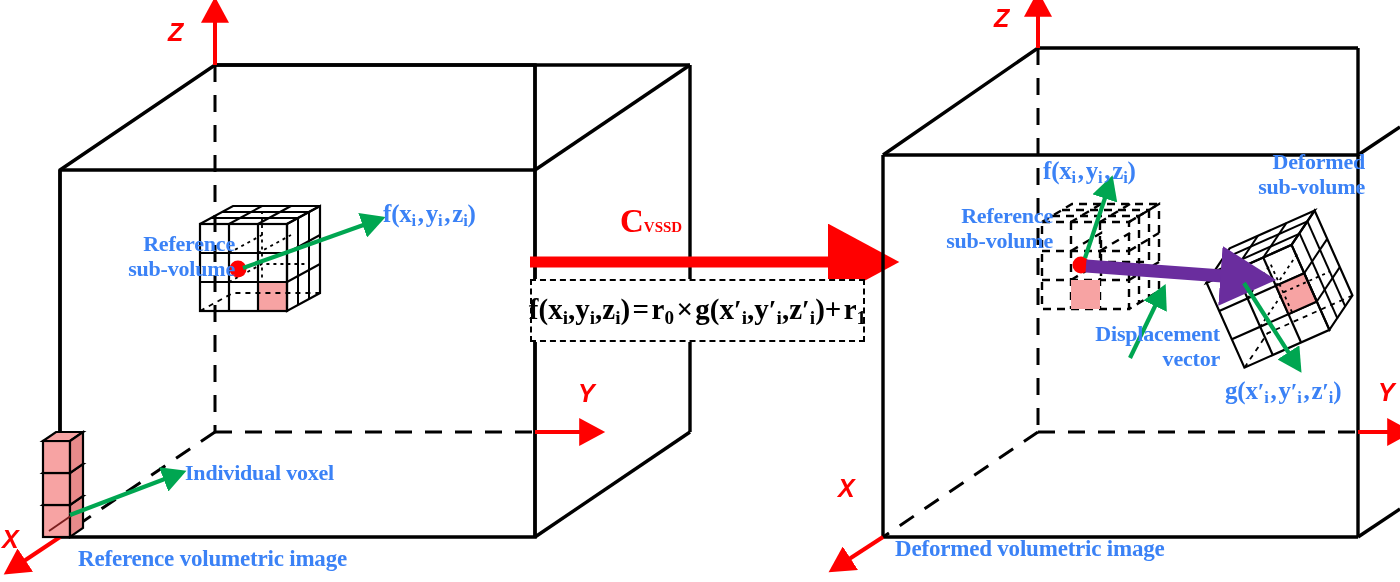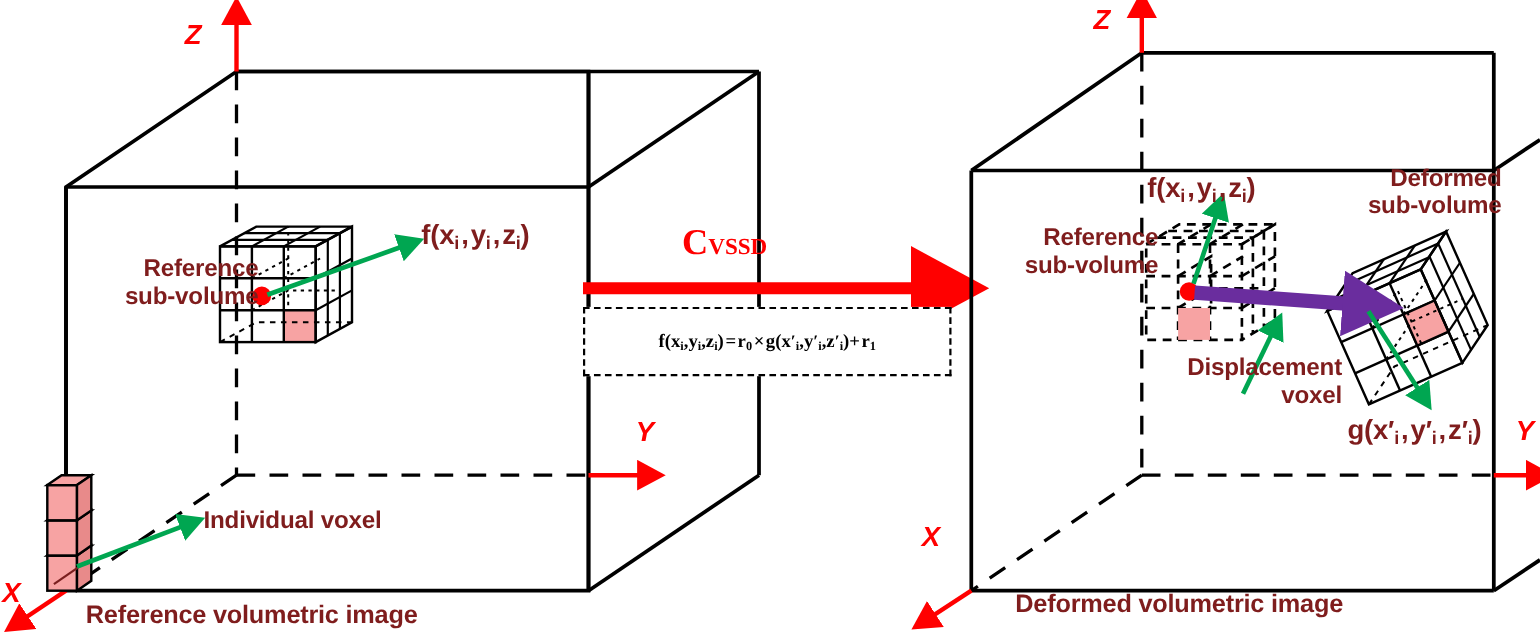--- a/index.html
+++ b/index.html
@@ -17,23 +17,23 @@
   }
   svg.stage {
     position: absolute;
     top: 0; left: 0;
     width: 1400px;
     height: 582px;
   }
   
   .lbl {
     position: absolute;
-    font-family: Liberation Sans, sans-serif;
+    font-family: Liberation Serif, serif;
     font-weight: bold;
-    color: #7f1d1d;
+    color: #3b82f6;
     white-space: nowrap;
     line-height: 1.12;
     letter-spacing: -0.2px;
   }
   .lbl.axis {
     color: #FF0000;
     font-family: "Liberation Sans", sans-serif;
     font-size: 25px;
     font-weight: bold;
     font-style: italic;
@@ -51,41 +51,41 @@
     font-size: 25px;
   }
   .costlbl {
     position: absolute;
     color: #FF0000;
     font-family: "Liberation Serif", serif;
     font-weight: bold;
     white-space: nowrap;
   }
   .costlbl .big { font-size: 33px; }
-  .costlbl .sub { font-size: 21px; }
+  .costlbl .sub { font-size: 15px; }
   sub {
     font-size: 0.66em;
     vertical-align: -0.26em;
   }
   .prime {
     font-size: 0.95em;
   }
   .eqbox {
     position: absolute;
     display: flex;
     align-items: center;
     justify-content: center;
     border: 2.5px dashed #000000;
     box-sizing: border-box;
     background: #ffffff;
   }
   .eq {
     font-family: "Liberation Serif", serif;
     font-weight: bold;
-    font-size: 17px;
+    font-size: 29px;
     color: #000000;
     white-space: nowrap;
   }
 </style>
 </head>
 <body>
 
 <div id="root">
 
   <svg class="stage" viewBox="0 0 1400 582">
@@ -283,20 +283,20 @@
 
   <div class="lbl mathlbl" style="left:1043px; top:157px;">f(x<sub>i</sub> , y<sub>i</sub> , z<sub>i</sub>)</div>
 
   <div class="lbl blockname center" style="left:1205px; top:150px; width:160px;">
     <div>Deformed</div>
     <div>sub-volume</div>
   </div>
 
   <div class="lbl blockname center" style="left:1050px; top:322px; width:170px;">
     <div>Displacement</div>
-    <div>voxel</div>
+    <div>vector</div>
   </div>
 
   <div class="lbl mathlbl" style="left:1225px; top:377px;">g(x<span class="prime">′</span><sub>i</sub> , y<span class="prime">′</span><sub>i</sub> , z<span class="prime">′</span><sub>i</sub>)</div>
 
-  <div class="lbl cap" style="left:923px; top:536px;">Deformed volumetric image</div>
+  <div class="lbl cap" style="left:895px; top:536px;">Deformed volumetric image</div>
 
 </div>
 
 </body></html>

